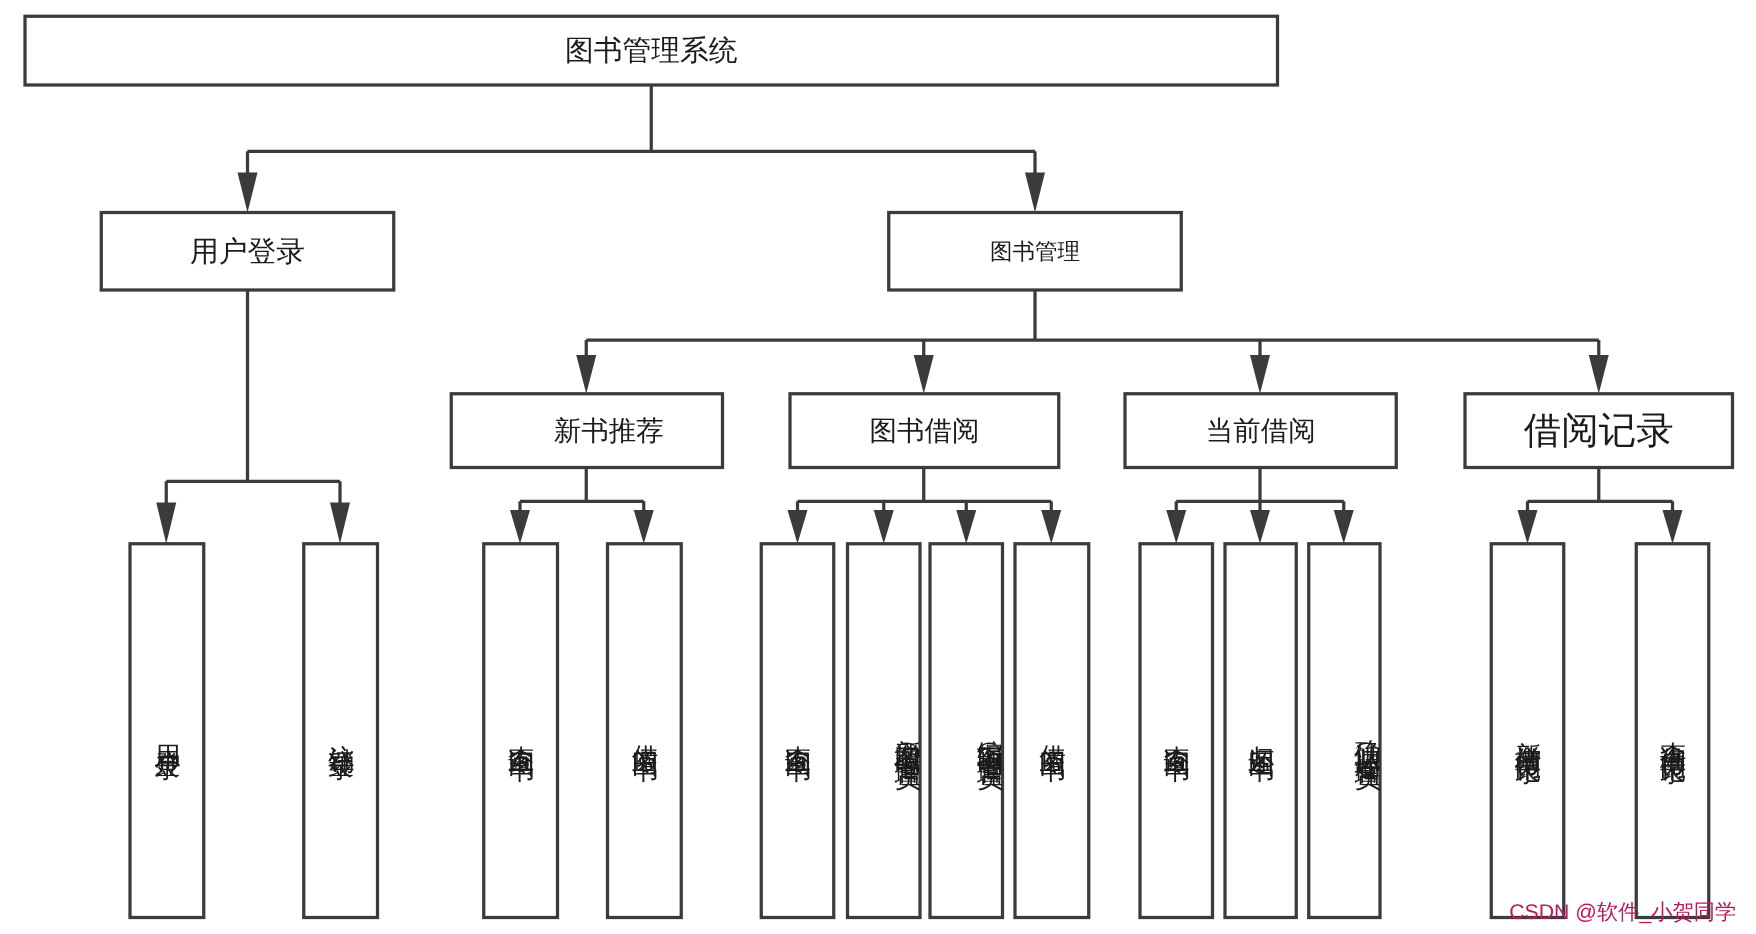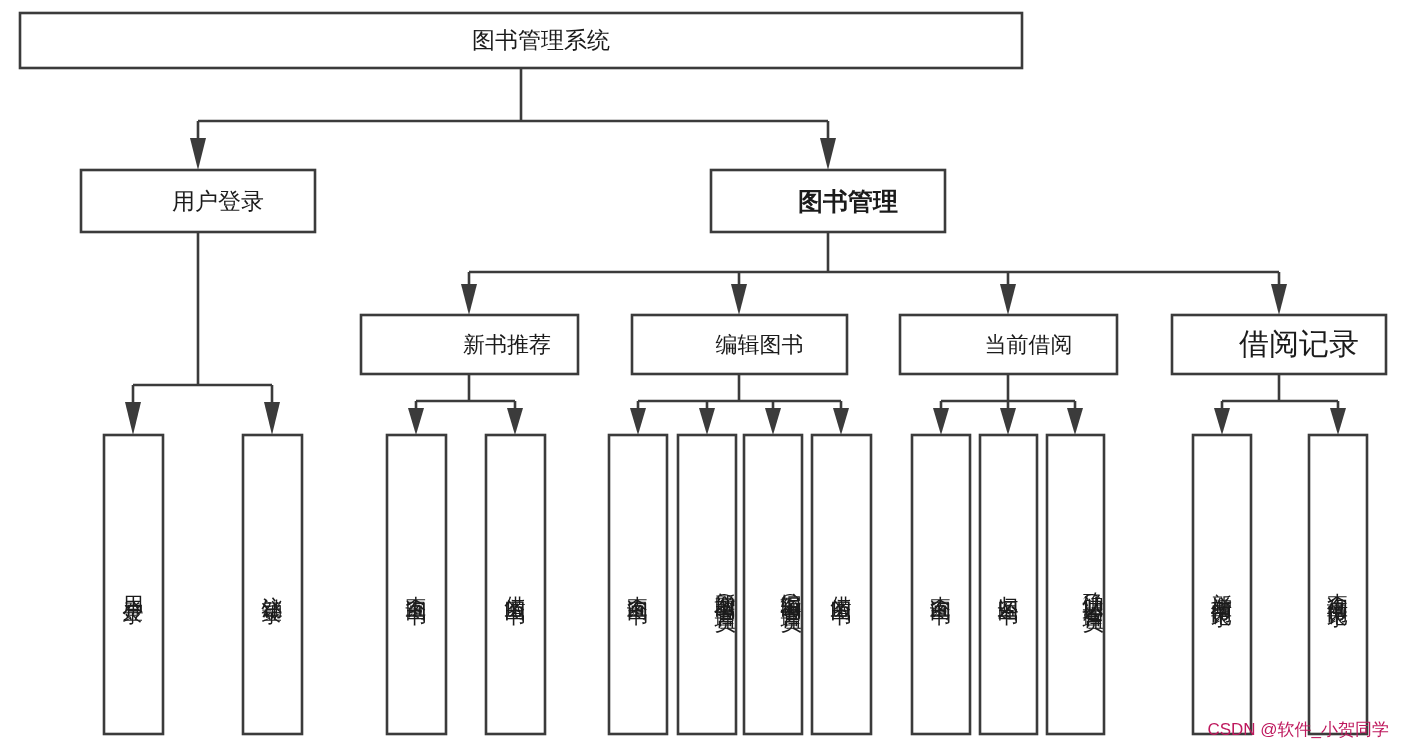--- a/index.html
+++ b/index.html
@@ -53,21 +53,20 @@
   }
   .htext-wrap {
     position: absolute;
     font-family: "Liberation Sans", "DejaVu Sans", sans-serif;
     color: #1b1b1b;
     display: flex;
     align-items: center;
     justify-content: center;
     white-space: nowrap;
     pointer-events: none;
-    padding-left: 20px;
   }
   #watermark {
     position: absolute;
     right: 16px;
     bottom: 6px;
     font-family: "Liberation Sans", "DejaVu Sans", sans-serif;
     font-size: 17px;
     color: #be185d;
     white-space: nowrap;
     pointer-events: none;
@@ -179,24 +178,24 @@
   <rect class="node-box" x="980" y="435" width="57" height="299"></rect>
   <rect class="node-box" x="1047" y="435" width="57" height="299"></rect>
 
   <rect class="node-box" x="1193" y="435" width="58" height="299"></rect>
   <rect class="node-box" x="1309" y="435" width="58" height="299"></rect>
 </svg>
 
 <div class="htext-wrap" style="left:20px; top:13px; width:1002px; height:55px; font-size:23px;">图书管理系统</div>
 
 <div class="htext-wrap" style="left:81px; top:170px; width:234px; height:62px; font-size:23px;">用户登录</div>
-<div class="htext-wrap" style="left:711px; top:170px; width:234px; height:62px; font-size:25px;font-weight:bold;">图书管理</div>
+<div class="htext-wrap" style="left:711px; top:170px; width:234px; height:62px; font-size:18px;">图书管理</div>
 
 <div class="htext-wrap" style="left:361px; top:315px; width:252px; height:59px; font-size:22px;">新书推荐</div>
-<div class="htext-wrap" style="left:632px; top:315px; width:215px; height:59px; font-size:22px;">编辑图书</div>
+<div class="htext-wrap" style="left:632px; top:315px; width:215px; height:59px; font-size:22px;">图书借阅</div>
 <div class="htext-wrap" style="left:900px; top:315px; width:217px; height:59px; font-size:22px;">当前借阅</div>
 <div class="htext-wrap" style="left:1172px; top:315px; width:214px; height:59px; font-size:30px;">借阅记录</div>
 
 <div class="vtext-wrap" style="left:104px; top:435px; width:59px; height:299px;">用户登录</div>
 <div class="vtext-wrap" style="left:243px; top:435px; width:59px; height:299px;">注销登录</div>
 
 <div class="vtext-wrap" style="left:387px; top:435px; width:59px; height:299px;">查询图书</div>
 <div class="vtext-wrap" style="left:486px; top:435px; width:59px; height:299px;">借阅图书</div>
 
 <div class="vtext-wrap" style="left:609px; top:435px; width:58px; height:299px;">查询图书</div>

